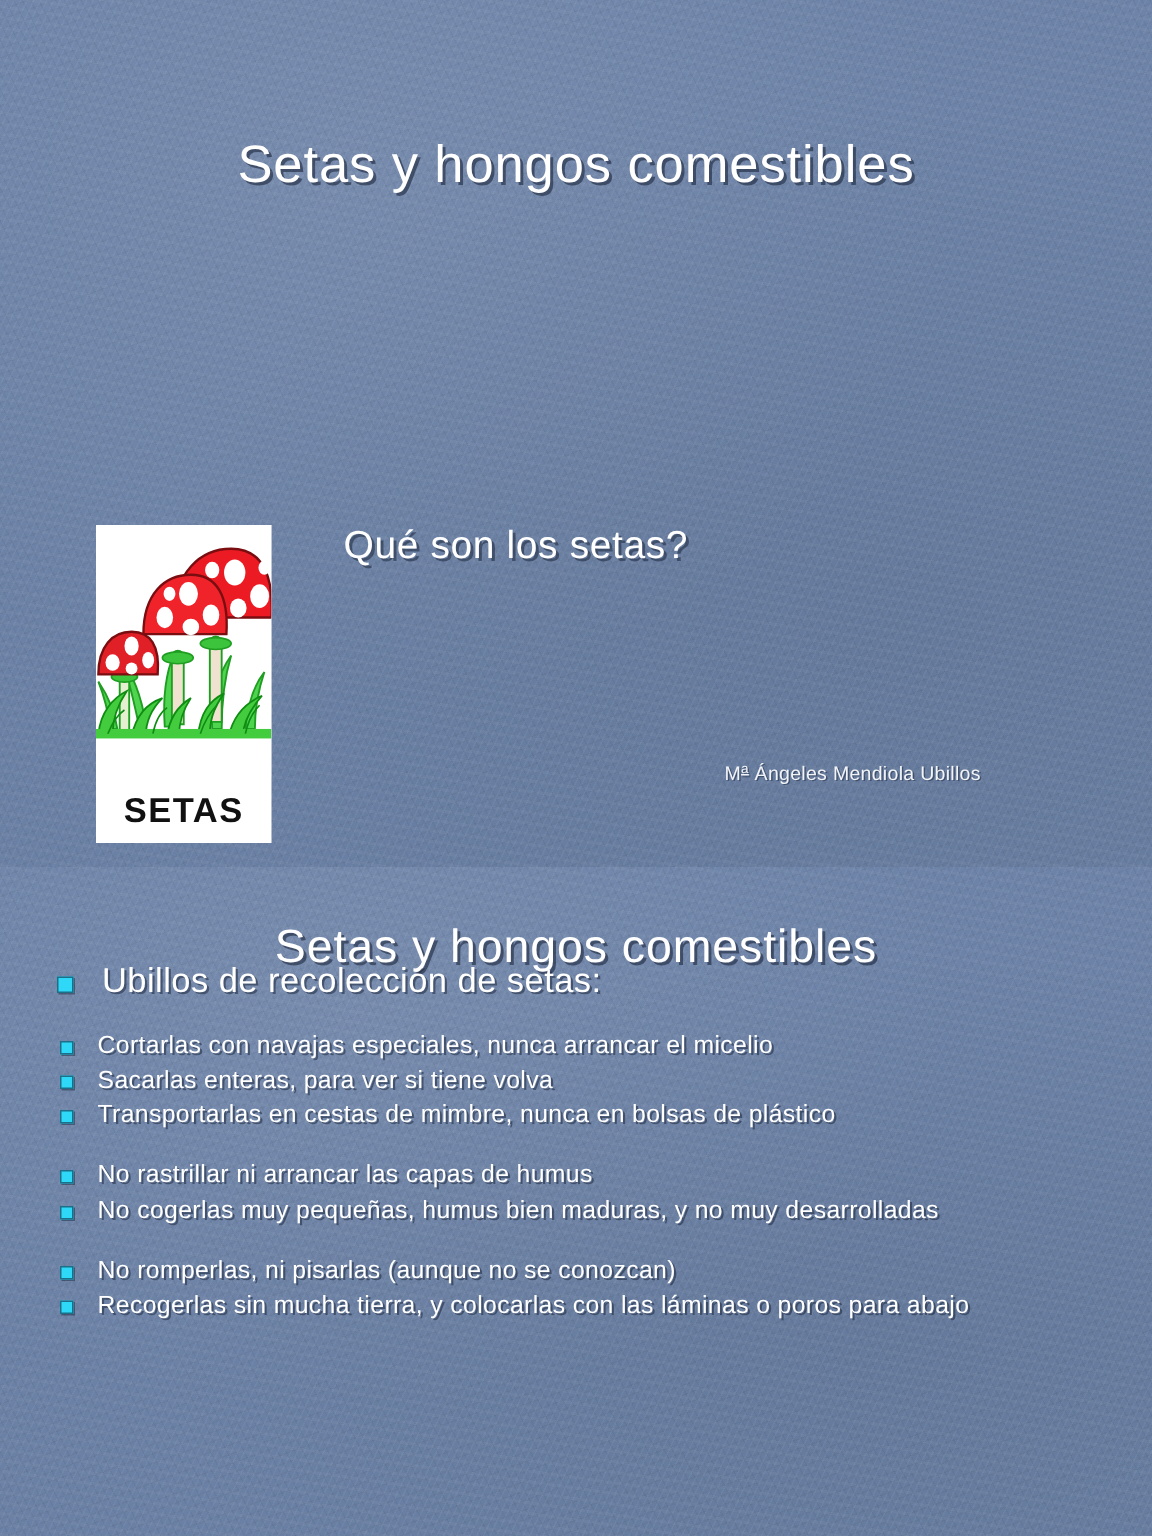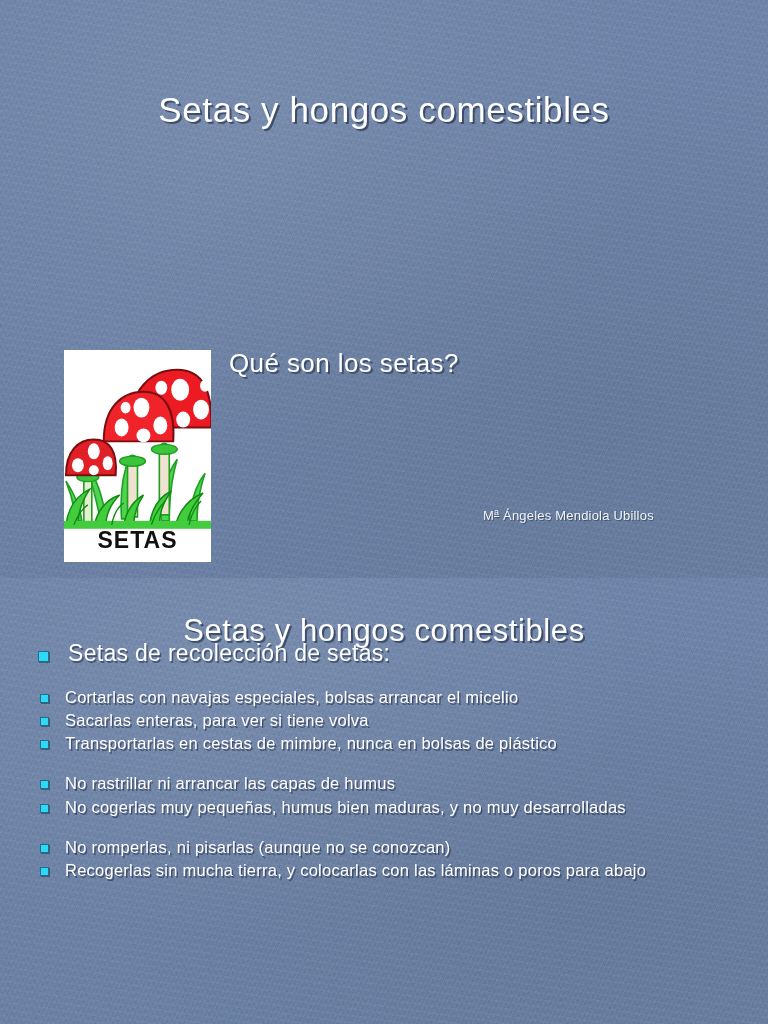--- a/index.html
+++ b/index.html
@@ -78,21 +78,21 @@
     font-size: 9px;
     vertical-align: 0.55em;
     text-decoration: underline;
   }
 
   
   .clip-frame {
     position: absolute;
     left: 24px;
     top: 334px;
-    width: 147px;
+    width: 117px;
     height: 212px;
     background: #ffffff;
     overflow: hidden;
   }
   .clip-art { position: absolute; inset: 0; }
   .clip-caption {
     position: absolute;
     left: 0; right: 0;
     bottom: 8px;
     text-align: center;
@@ -220,26 +220,26 @@
   </section>
 
   <section class="slide slide-2">
 
     <h1 class="deck-title slide2-title">Setas y hongos comestibles</h1>
 
     <div class="bullets">
 
       <div class="bullet lvl1">
         <span class="sq"></span>
-        <span>Setas de recolección de setas:</span>
-      </div>
-
-      <div class="bullet lvl2">
-        <span class="sq"></span>
-        <span>Cortarlas con navajas especiales, bolsas arrancar el micelio</span>
+        <span>Ubillos de recolección de setas:</span>
+      </div>
+
+      <div class="bullet lvl2">
+        <span class="sq"></span>
+        <span>Cortarlas con navajas especiales, nunca arrancar el micelio</span>
       </div>
 
       <div class="bullet lvl2">
         <span class="sq"></span>
         <span>Sacarlas enteras, para ver si tiene volva</span>
       </div>
 
       <div class="bullet lvl2">
         <span class="sq"></span>
         <span>Transportarlas en cestas de mimbre, nunca en bolsas de plástico</span>

